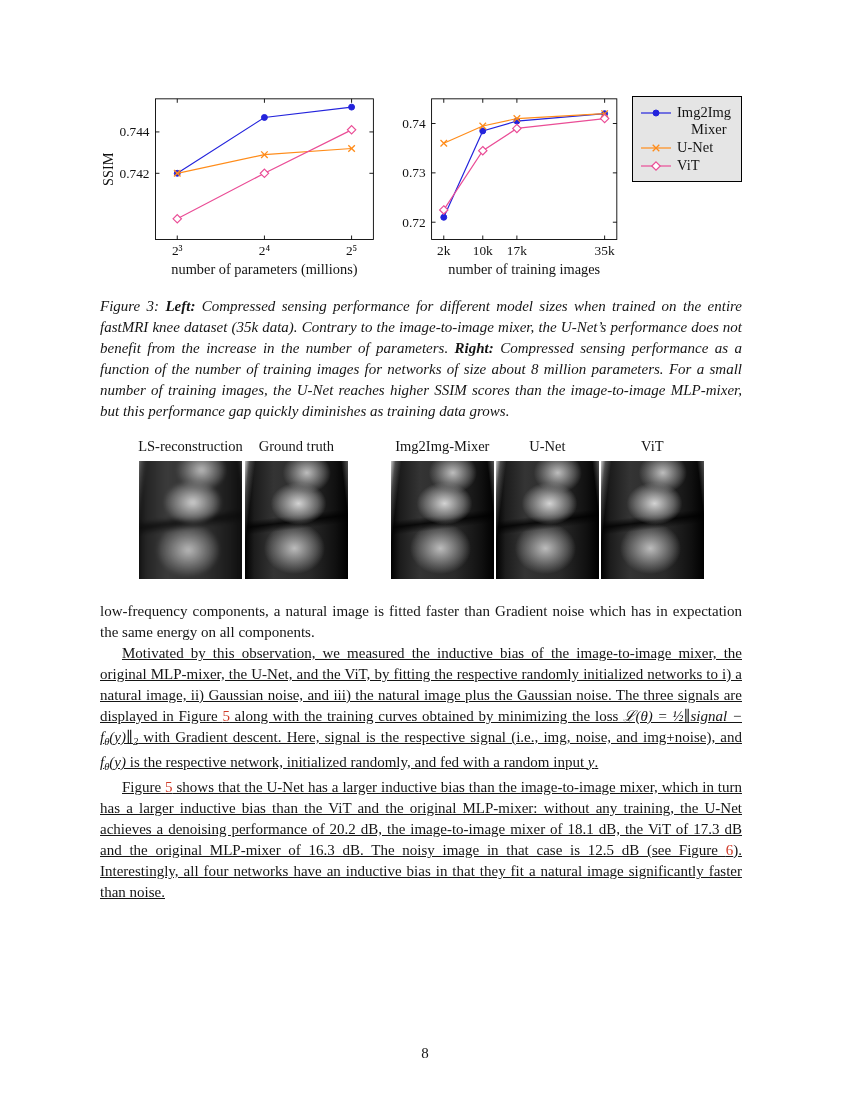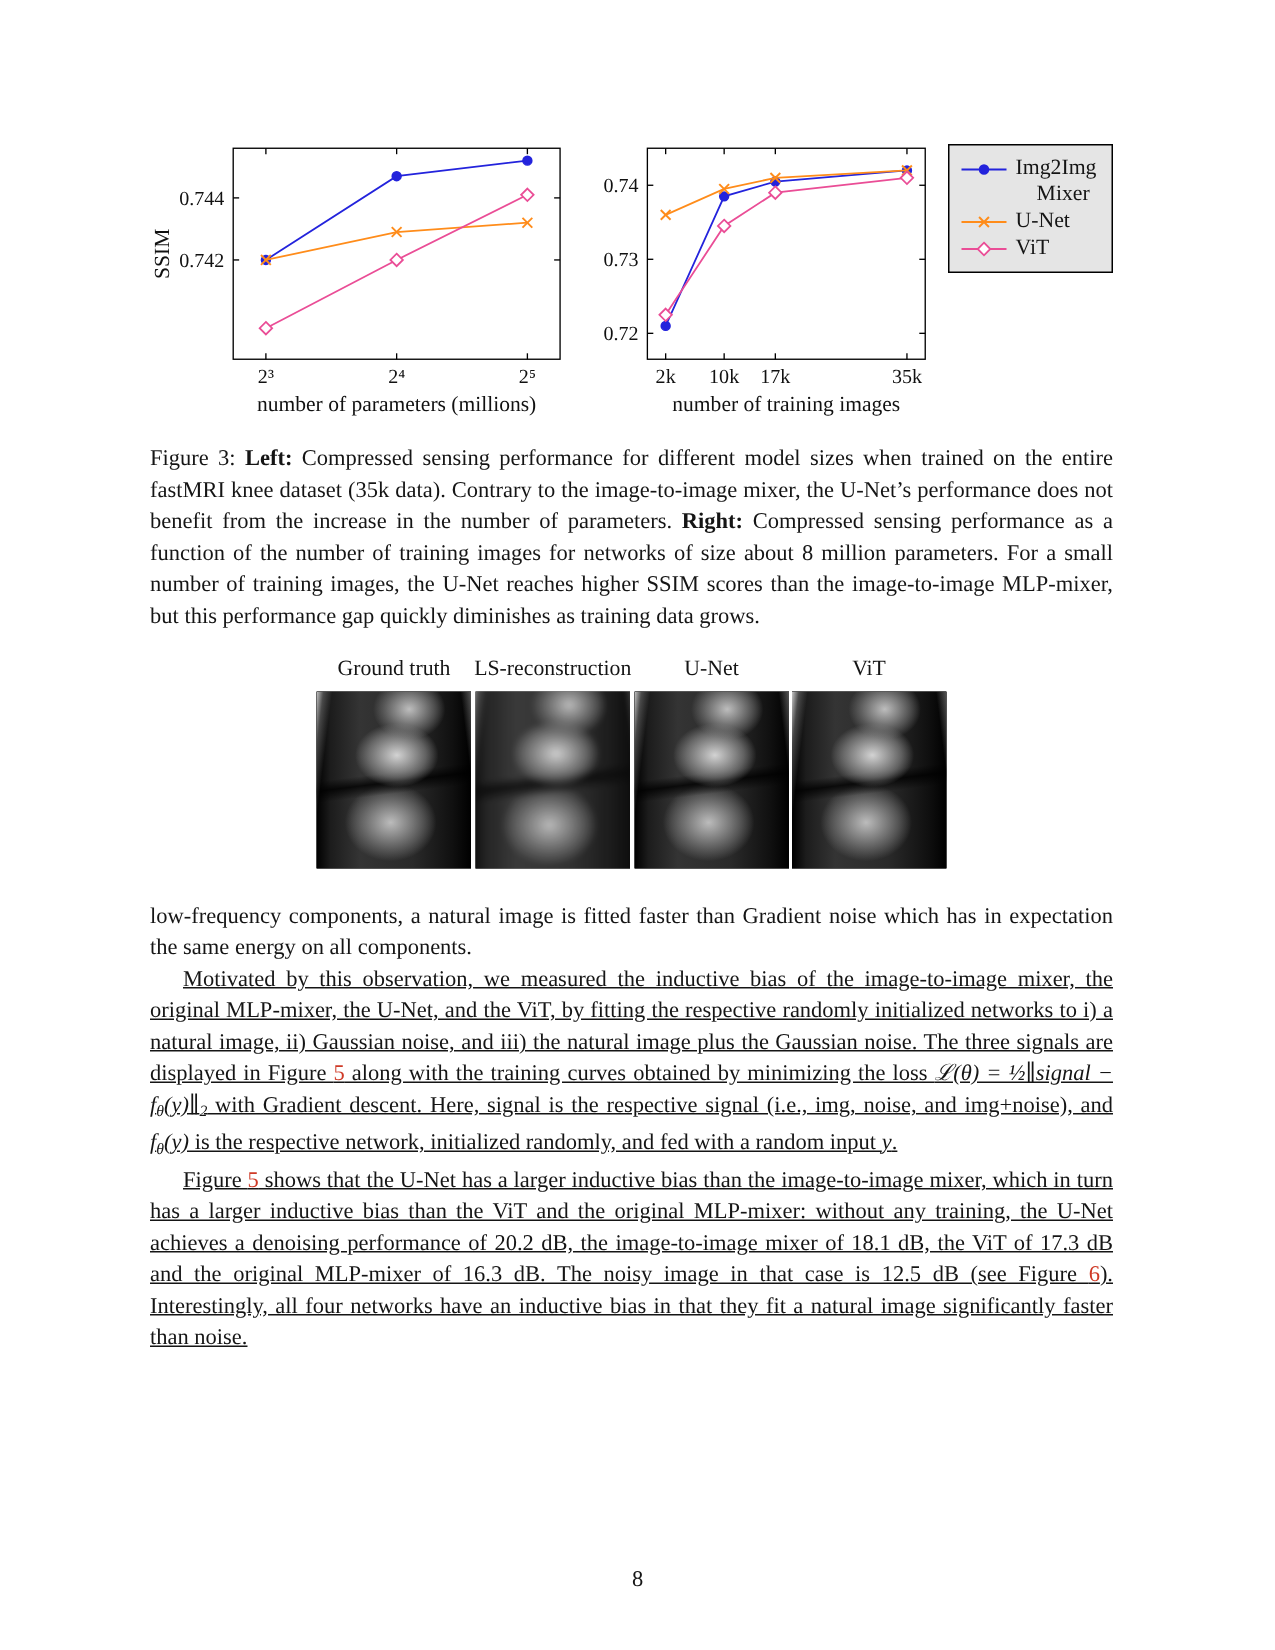--- a/index.html
+++ b/index.html
@@ -15,21 +15,21 @@
   .legend {
     border:1px solid #000; background:#e5e5e5; padding:6px 10px 6px 7px;
     font-size:14.5px; margin-top:6px; flex:0 0 auto;
   }
   .legend-item { display:flex; align-items:flex-start; margin:1px 0; }
   .legend-icon { flex:0 0 auto; margin-top:2px; margin-right:5px; }
   .legend-label { line-height:17px; white-space:nowrap; }
   .legend-label .l2 { padding-left:14px; }
 
   
-  .caption { font-size:15px; line-height:21px; text-align:justify; margin:14px 0 0 0; }
+  .caption { font-size:15px; line-height:21px; text-align:justify; margin:14px 0 0 0;font-style:italic; }
   .seg-b { font-weight:bold; }
   .seg-link { color:#cf3a27; cursor:pointer; }
   .seg-math { font-style:italic; }
   .seg-sub { font-size:10.5px; vertical-align:-3px; font-style:italic; }
 
   
   .fig4 { margin-top:16px; }
   .fig4-row { display:flex; justify-content:center; align-items:flex-end; }
   .panel { display:flex; flex-direction:column; align-items:center; margin:0 1px; }
   .panel.gap-left { margin-left:42px; }
@@ -172,28 +172,34 @@
             </div>
           </div>
         </div>
     </div>
 
     <p class="caption" id="fig3-caption"><span>Figure 3:  </span><span class="seg-b">Left:</span><span> Compressed sensing performance for different model sizes when trained on the entire fastMRI knee dataset (35k data). Contrary to the image-to-image mixer, the U-Net’s performance does not benefit from the increase in the number of parameters. </span><span class="seg-b">Right:</span><span> Compressed sensing performance as a function of the number of training images for networks of size about 8 million parameters. For a small number of training images, the U-Net reaches higher SSIM scores than the image-to-image MLP-mixer, but this performance gap quickly diminishes as training data grows.</span></p>
 
     <div class="fig4">
       <div class="fig4-row" id="fig4-row">
           <div class="panel">
-            <div class="panel-label">Ground truth</div>
-            <div class="mri">
-              <div class="mri-tex"></div>
-            </div>
-          </div>
-          <div class="panel">
             <div class="panel-label">LS-reconstruction</div>
             <div class="mri blurred">
+              <div class="mri-tex"></div>
+            </div>
+          </div>
+          <div class="panel">
+            <div class="panel-label">Ground truth</div>
+            <div class="mri">
+              <div class="mri-tex"></div>
+            </div>
+          </div>
+          <div class="panel gap-left">
+            <div class="panel-label">Img2Img-Mixer</div>
+            <div class="mri">
               <div class="mri-tex"></div>
             </div>
           </div>
           <div class="panel">
             <div class="panel-label">U-Net</div>
             <div class="mri">
               <div class="mri-tex"></div>
             </div>
           </div>
           <div class="panel">

